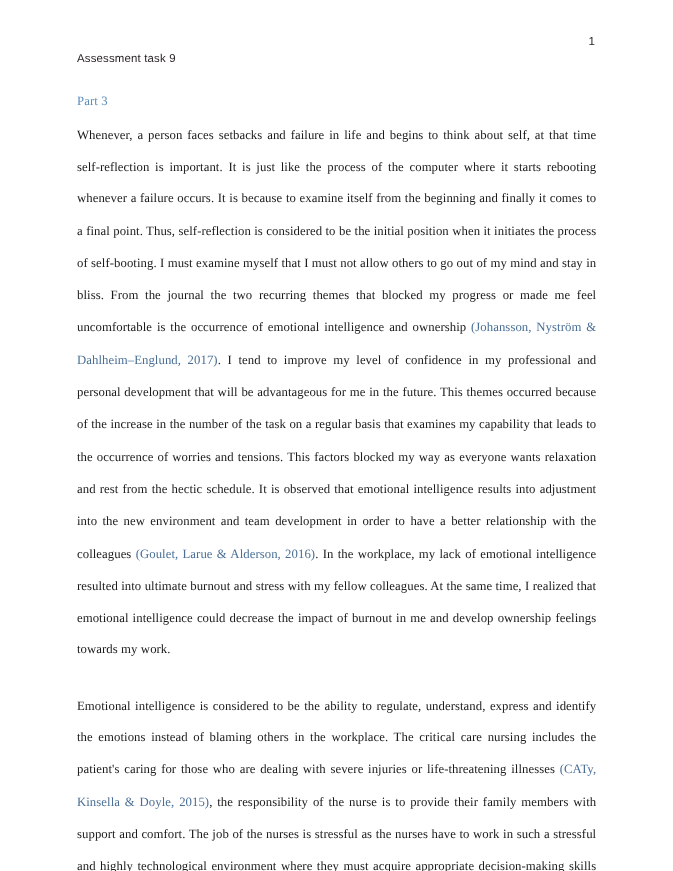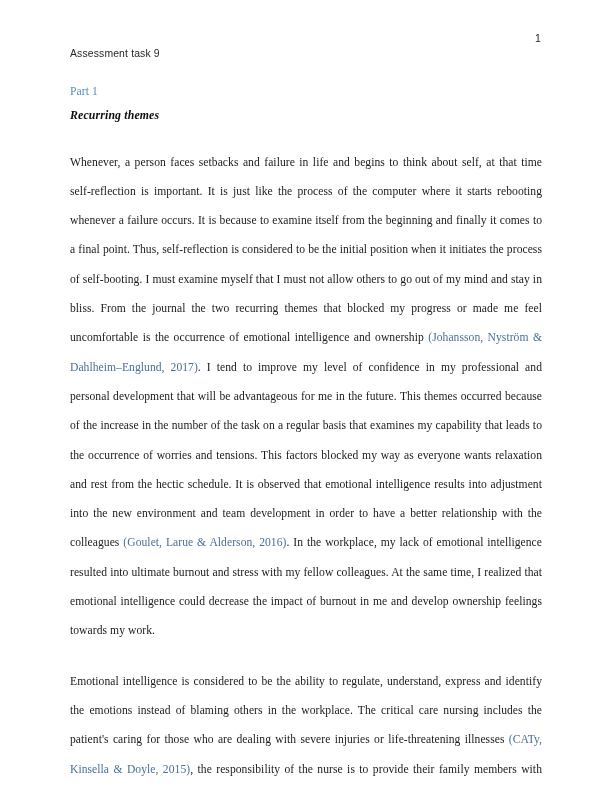--- a/index.html
+++ b/index.html
@@ -96,23 +96,22 @@
 <body>
 
 <div class="page">
 
   <div class="page-number">1</div>
 
   <div class="doc-header">Assessment task 9</div>
 
   <div class="content">
 
-    <div class="section-label">Part 1</div>
+    <div class="section-label">Part 3</div>
 
-    <div class="section-heading">Recurring themes</div>
 
     <div id="paragraph-host">
         <p class="body-para"><span>Whenever, a person faces setbacks and failure in life and begins to think about self, at that time self-reflection is important. It is just like the process of the computer where it starts rebooting whenever a failure occurs. It is because to examine itself from the beginning and finally it comes to a final point. Thus, self-reflection is considered to be the initial position when it initiates the process of self-booting. I must examine myself that I must not allow others to go out of my mind and stay in bliss. From the journal the two recurring themes that blocked my progress or made me feel uncomfortable is the occurrence of emotional intelligence and ownership </span><span class="citation">(Johansson, Nyström &amp; Dahlheim–Englund, 2017)</span><span>. I tend to improve my level of confidence in my professional and personal development that will be advantageous for me in the future. This themes occurred because of the increase in the number of the task on a regular basis that examines my capability that leads to the occurrence of worries and tensions. This factors blocked my way as everyone wants relaxation and rest from the hectic schedule. It is observed that emotional intelligence results into adjustment into the new environment and team development in order to have a better relationship with the colleagues </span><span class="citation">(Goulet, Larue &amp; Alderson, 2016)</span><span>. In the workplace, my lack of emotional intelligence resulted into ultimate burnout and stress with my fellow colleagues. At the same time, I realized that emotional intelligence could decrease the impact of burnout in me and develop ownership feelings towards my work.</span></p>
         <p class="body-para"><span>Emotional intelligence is considered to be the ability to regulate, understand, express and identify the emotions instead of blaming others in the workplace. The critical care nursing includes the patient's caring for those who are dealing with severe injuries or life-threatening illnesses </span><span class="citation">(CATy, Kinsella &amp; Doyle, 2015)</span><span>, the responsibility of the nurse is to provide their family members with support and comfort. The job of the nurses is stressful as the nurses have to work in such a stressful and highly technological environment where they must acquire appropriate decision-making skills and specialist knowledge. I acknowledged that the themes blocked my way in numerous ways as I found that every nurse deals with the emotional labor in order to maintain the emotions.</span></p>
       </div>
 
   </div>
 
 </div>
 

